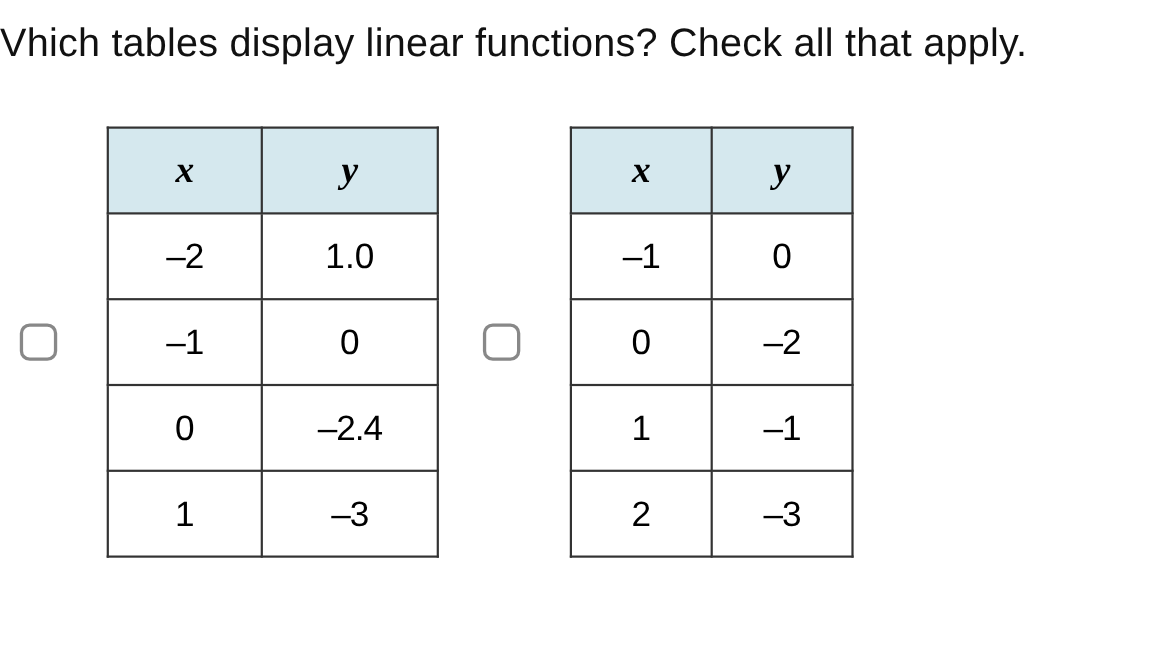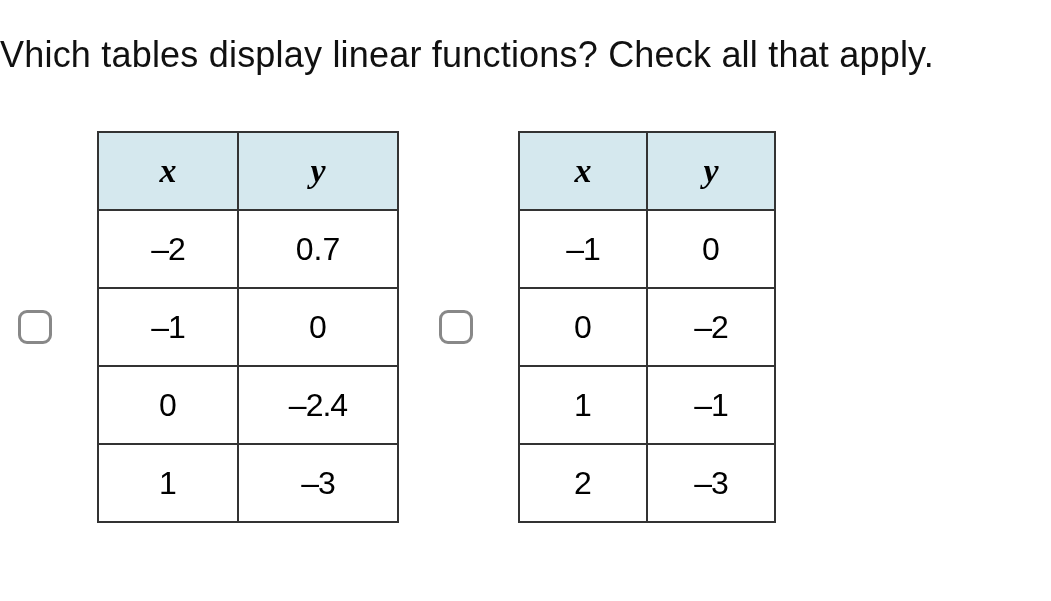--- a/index.html
+++ b/index.html
@@ -10,21 +10,21 @@
     padding: 0;
     font-family: Arial, Helvetica, sans-serif;
     background: #ffffff;
     width: 1051px;
     height: 601px;
     overflow: hidden;
   }
   .question {
     font-size: 36px;
     color: #111;
-    padding: 34px 0 0 0;
+    padding: 18px 0 0 0;
     font-weight: 400;
     letter-spacing: 0.2px;
   }
   .options-row {
     display: flex;
     align-items: center;
     gap: 40px;
     margin-top: 55px;
     padding-left: 18px;
   }
@@ -88,21 +88,21 @@
     <table class="data-table table-a">
       <thead>
         <tr>
           <th>x</th>
           <th>y</th>
         </tr>
       </thead>
       <tbody>
         <tr>
           <td class="neg">–2</td>
-          <td>0.7</td>
+          <td>1.0</td>
         </tr>
         <tr>
           <td class="neg">–1</td>
           <td>0</td>
         </tr>
         <tr>
           <td>0</td>
           <td class="neg">–2.4</td>
         </tr>
         <tr>

